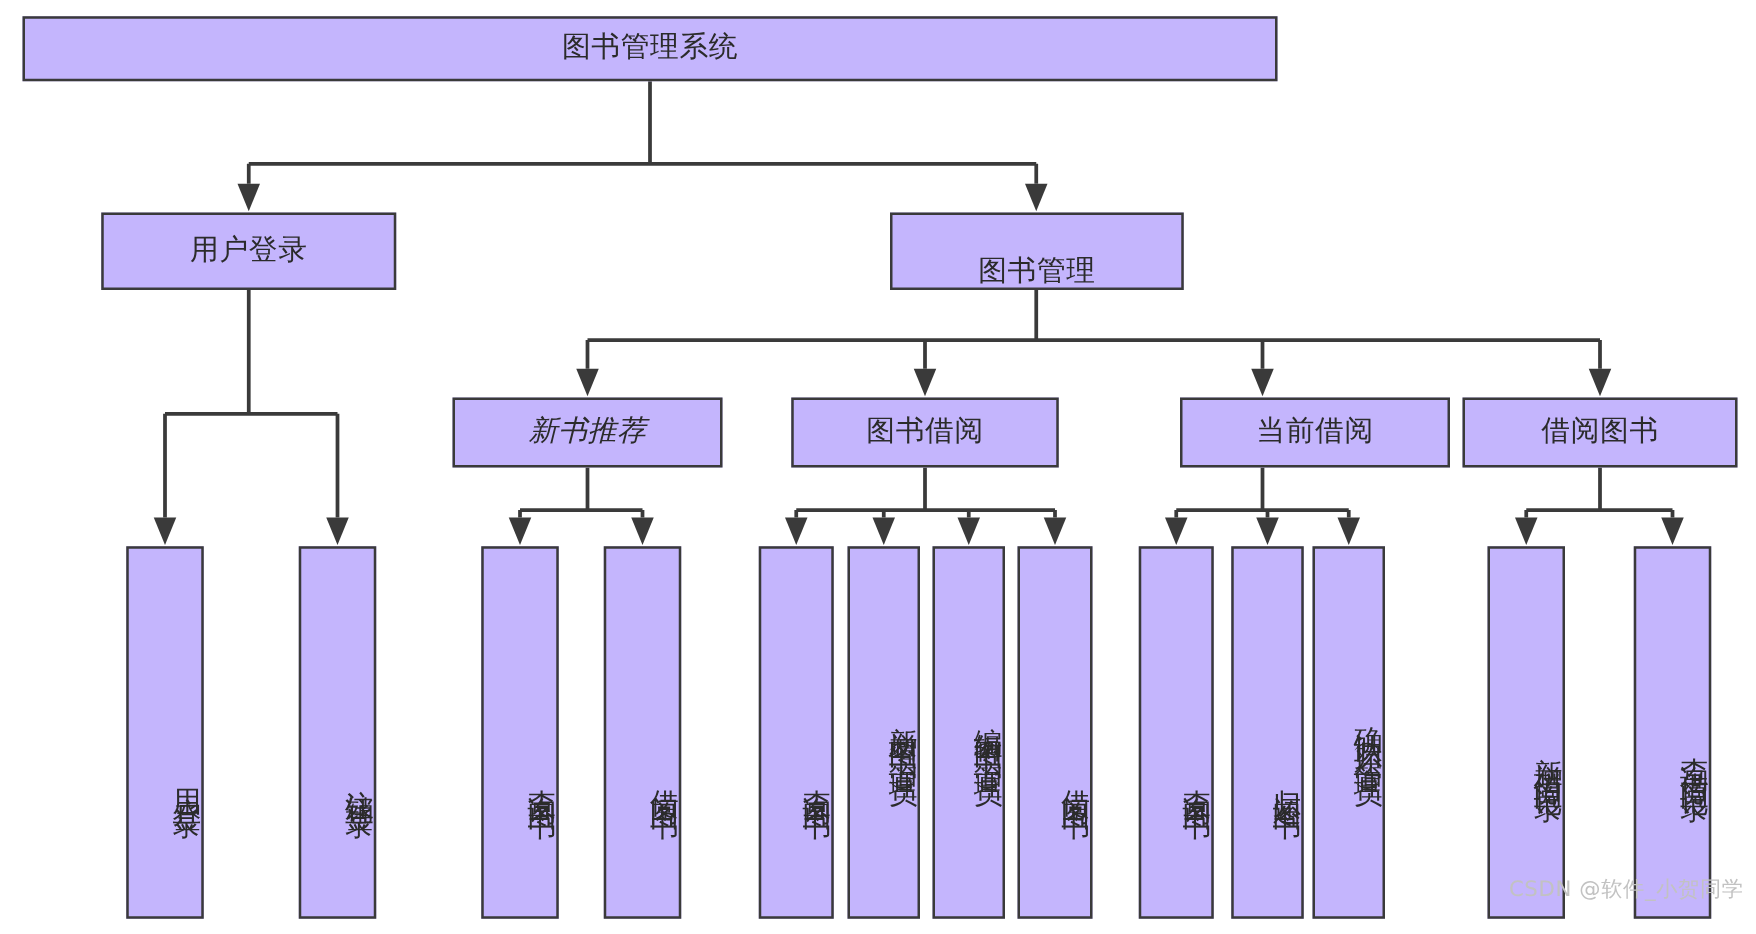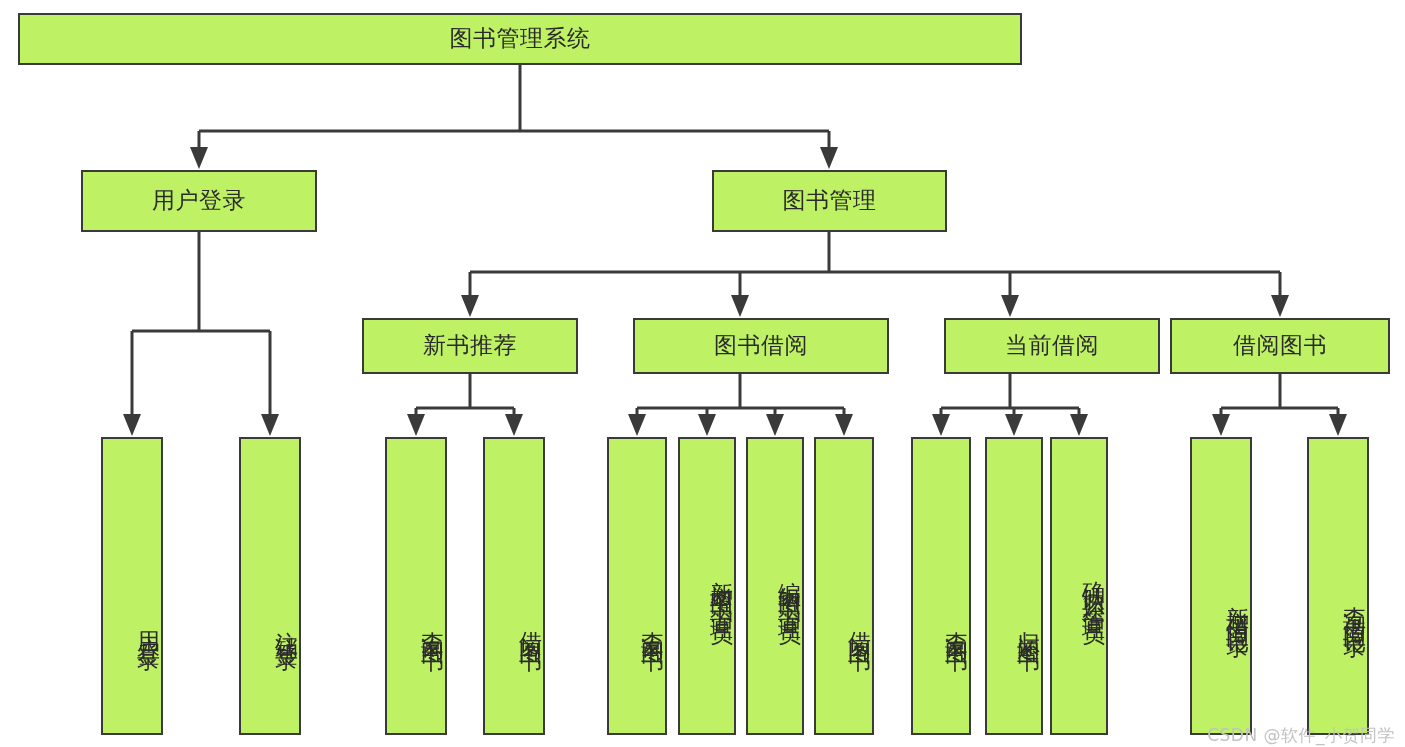--- a/index.html
+++ b/index.html
@@ -12,21 +12,21 @@
     overflow: hidden;
     position: relative;
   }
   #diagram {
     position: absolute; left: 0; top: 0;
     width: 1405px; height: 747px;
   }
   .node-box {
     position: absolute;
     box-sizing: border-box;
-    background: #bef264;
+    background: #c4b5fd;
     border: 2.5px solid #3a3a3a;
     display: flex;
     align-items: center;
     justify-content: center;
     color: #2b2b2b;
   }
   .node-h {
     font-size: 23px;
     letter-spacing: 0.5px;
     line-height: 1.1;
@@ -41,21 +41,21 @@
     justify-content: center;
     padding-top: 10px;
     white-space: nowrap;
   }
   .node-v.short { padding-top: 78px; }
   .node-v.mid   { padding-top: 40px; }
   .node-v.tall  { padding-top: 8px; }
   .watermark {
     position: absolute;
     right: 10px;
-    bottom: 0;
+    bottom: 24px;
     font-size: 17px;
     color: #c2c2c2;
     white-space: nowrap;
     letter-spacing: 0.5px;
   }
   svg.links { position: absolute; left: 0; top: 0; width:1405px; height:747px; }
   svg.links path, svg.links line { stroke: #3a3a3a; stroke-width: 3; fill: none; }
   svg.links polygon { fill: #3a3a3a; }
 </style>
 </head>
@@ -116,27 +116,27 @@
       <line x1="1338" y1="408" x2="1338" y2="414"></line>
       <polygon points="1329,414 1347,414 1338,436"></polygon>
     </svg>
   <div id="node-layer">
       <div class="node-box node-h" style="left: 18px; top: 13px; width: 1004px; height: 52px;">
         <span>图书管理系统</span>
       </div>
       <div class="node-box node-h" style="left: 81px; top: 170px; width: 236px; height: 62px;">
         <span>用户登录</span>
       </div>
-      <div class="node-box node-h" style="left: 712px; top: 170px; width: 235px; height: 62px;">
+      <div class="node-box node-h" style="left: 712px; top: 170px; width: 235px; height: 62px; align-items: flex-end;">
         <span>图书管理</span>
       </div>
-      <div class="node-box node-h" style="left: 362px; top: 318px; width: 216px; height: 56px;">
+      <div class="node-box node-h" style="left: 362px; top: 318px; width: 216px; height: 56px; font-style: italic;">
         <span>新书推荐</span>
       </div>
-      <div class="node-box node-h" style="left: 633px; top: 318px; width: 256px; height: 56px;">
+      <div class="node-box node-h" style="left: 633px; top: 318px; width: 214px; height: 56px;">
         <span>图书借阅</span>
       </div>
       <div class="node-box node-h" style="left: 944px; top: 318px; width: 216px; height: 56px;">
         <span>当前借阅</span>
       </div>
       <div class="node-box node-h" style="left: 1170px; top: 318px; width: 220px; height: 56px;">
         <span>借阅图书</span>
       </div>
       <div class="node-box node-v short" style="left: 101px; top: 437px; width: 62px; height: 298px;">
         <span>用户登录</span>

